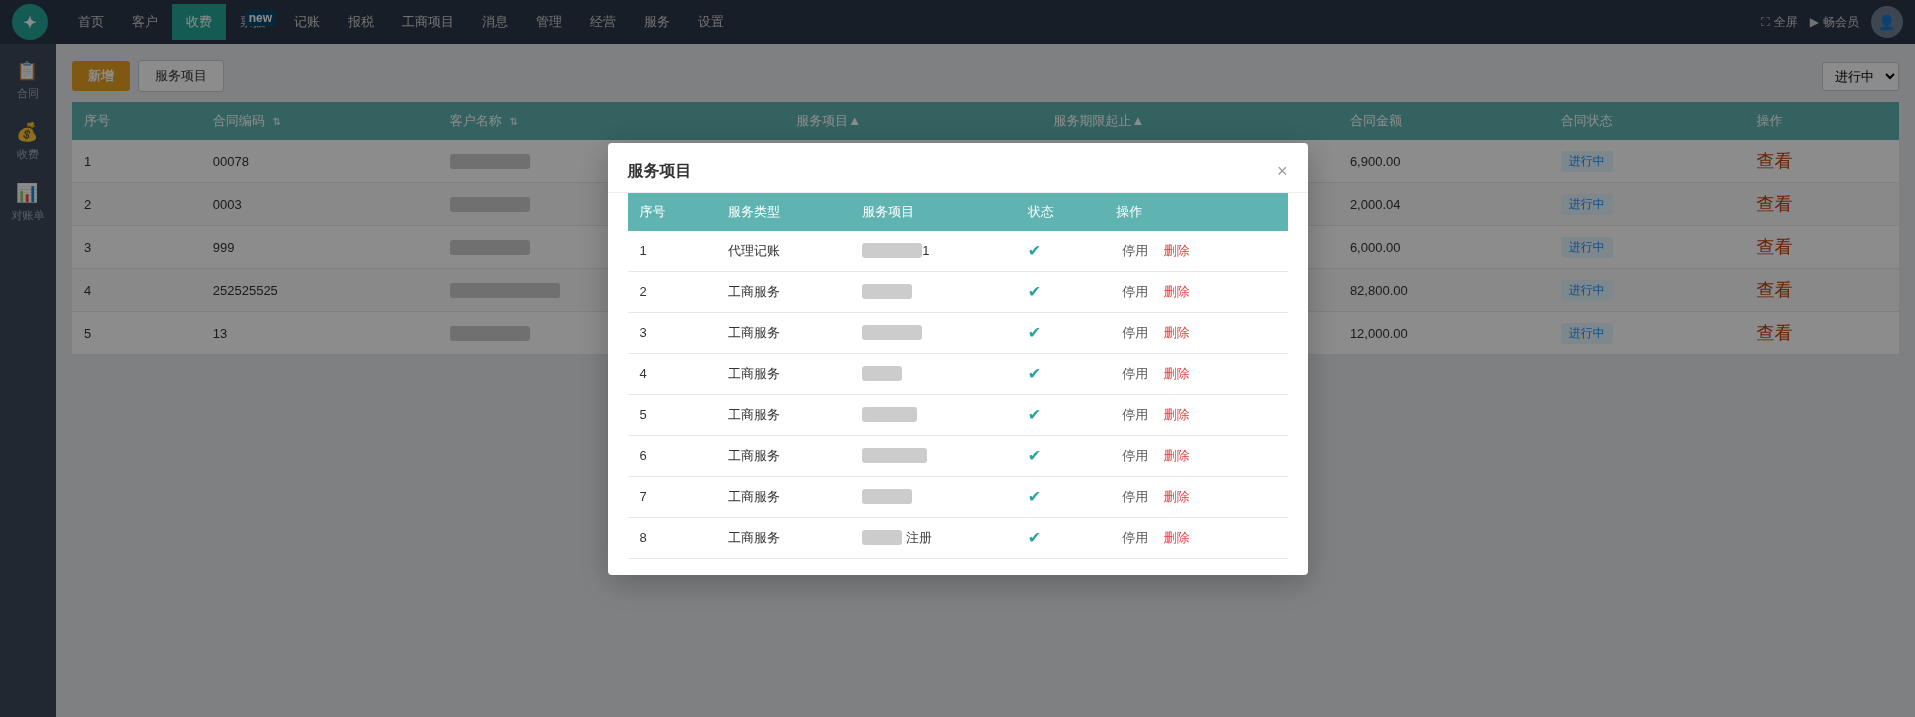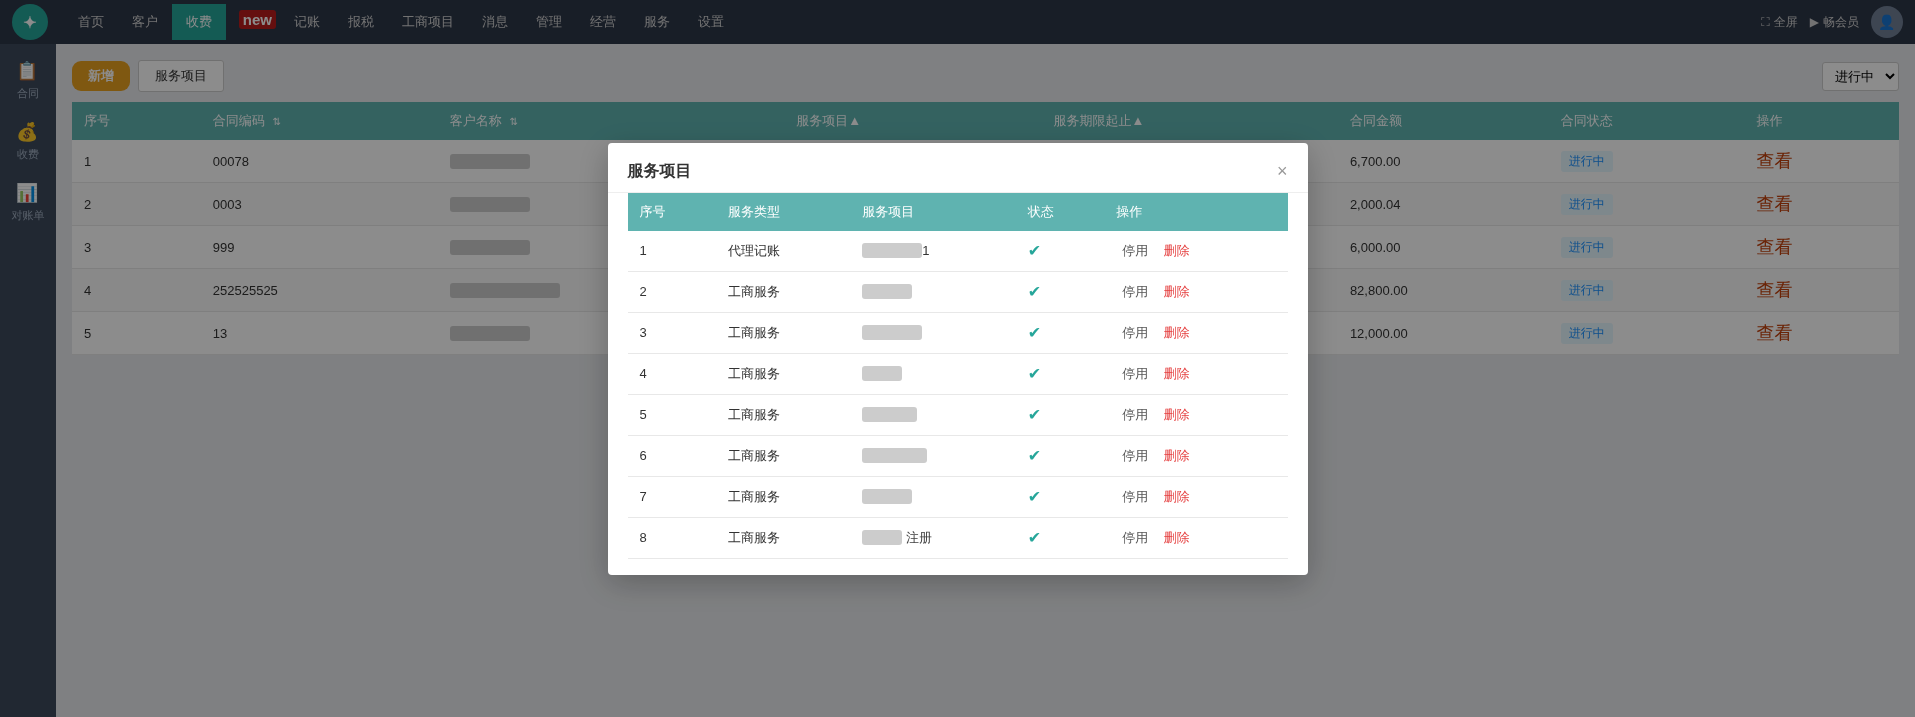--- a/index.html
+++ b/index.html
@@ -17,21 +17,21 @@
       display: flex; align-items: center; justify-content: center;
       color: white; font-size: 16px; font-weight: bold; flex-shrink: 0;
     }
     .nav-item {
       padding: 0 14px; height: 36px; display: flex; align-items: center;
       color: #d0d0d0; cursor: pointer; font-size: 13px; position: relative;
     }
     .nav-item.active { background: #26a69a; color: white; }
     .nav-item .badge {
       position: absolute; top: 6px; right: 4px;
-      background: #b91c1c; color: white; font-size: 15px;
+      background: #0c4a6e; color: white; font-size: 12px;
       padding: 1px 4px; border-radius: 3px; font-weight: bold;
     }
     .top-nav-right {
       margin-left: auto; display: flex; align-items: center; gap: 12px; color: #d0d0d0;
     }
     .top-nav-right span { font-size: 12px; cursor: pointer; display: flex; align-items: center; gap: 4px; }
     .avatar {
       width: 32px; height: 32px; border-radius: 50%;
       background: #718096; display: flex; align-items: center; justify-content: center;
       color: white; font-size: 14px; cursor: pointer;
@@ -50,21 +50,21 @@
     }
     .sidebar-item .si-icon { font-size: 18px; }
 
     
     .main { flex: 1; overflow: auto; padding: 16px; background: #e8eaed; position: relative; }
 
     
     .toolbar { display: flex; align-items: center; gap: 8px; margin-bottom: 10px; }
     .btn-new {
       background: #e8a020; color: white; border: none; padding: 6px 16px;
-      border-radius: 9px; cursor: pointer; font-size: 13px; font-weight: bold;
+      border-radius: 3px; cursor: pointer; font-size: 13px; font-weight: bold;
     }
     .btn-service {
       background: white; color: #333; border: 1px solid #ccc; padding: 6px 16px;
       border-radius: 3px; cursor: pointer; font-size: 13px;
     }
     .toolbar-right { margin-left: auto; display: flex; align-items: center; gap: 8px; }
     .status-select {
       border: 1px solid #ccc; padding: 5px 8px; border-radius: 3px;
       font-size: 13px; background: white; cursor: pointer;
     }
@@ -245,21 +245,21 @@
           <th><span>操作</span></th>
         </tr>
       </thead>
       <tbody>
         <tr>
           <td>1</td>
           <td>00078</td>
           <td><span class="blurred">████████</span></td>
           <td>小规模记账</td>
           <td>202305-202404</td>
-          <td>6,700.00</td>
+          <td>6,900.00</td>
           <td><span class="status-badge">进行中</span></td>
           <td><button class="link-btn">查看</button></td>
         </tr>
         <tr>
           <td>2</td>
           <td>0003</td>
           <td><span class="blurred">██████</span></td>
           <td>小规模记账</td>
           <td>202305-202404</td>
           <td>2,000.04</td>

